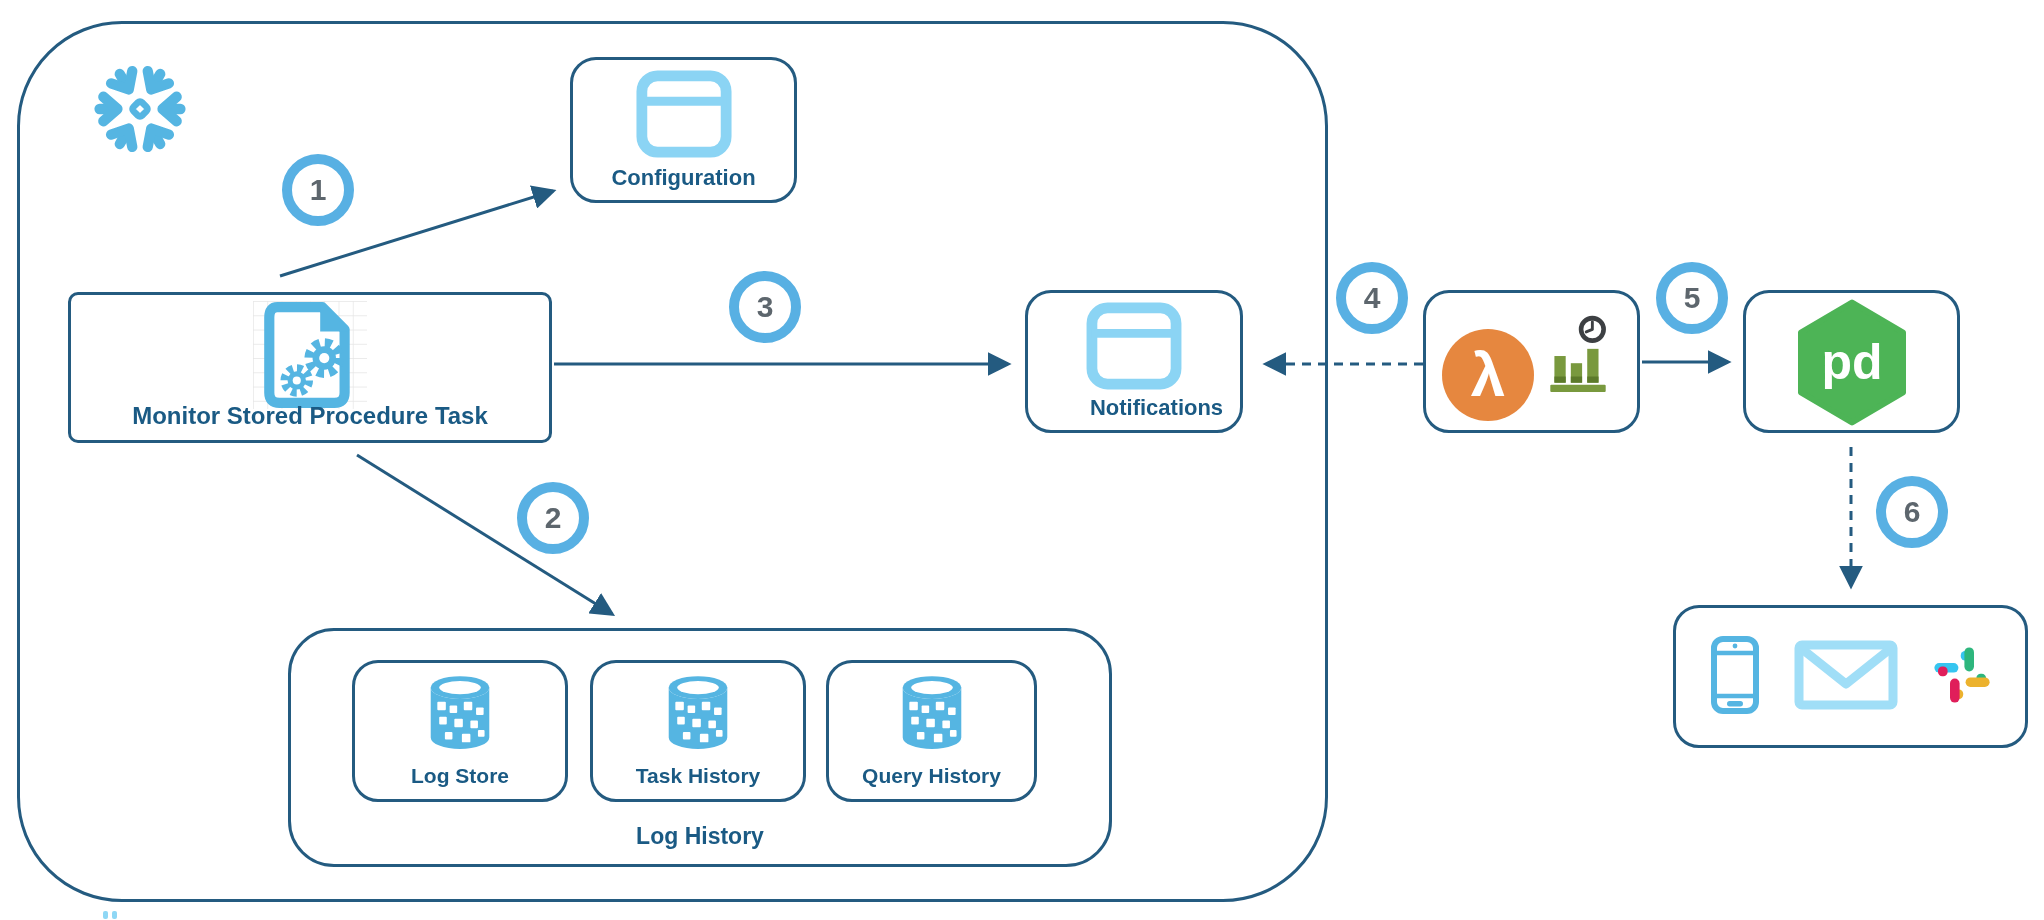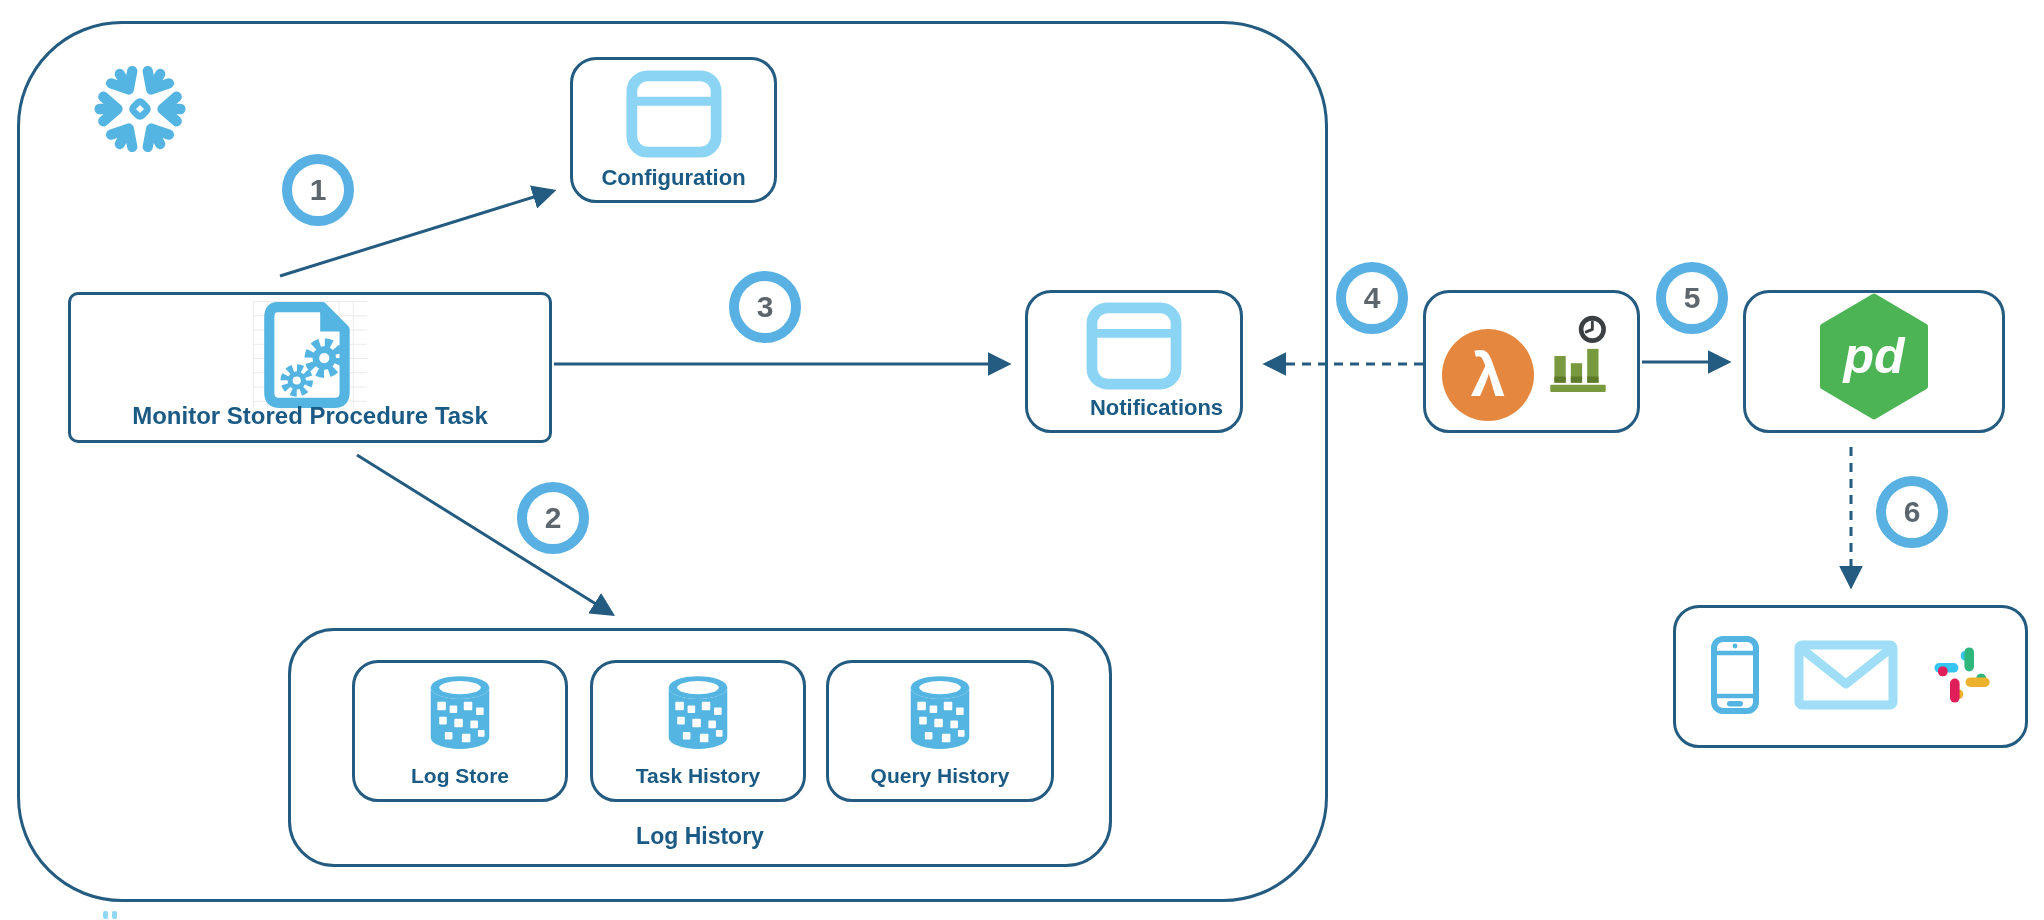--- a/index.html
+++ b/index.html
@@ -52,21 +52,21 @@
           </g>
         <g transform="rotate(30 50 50)">
             <path d="M50 7 L50 21"></path>
             <path d="M37 11 L50 26 L63 11"></path>
           </g>
         <rect x="43.5" y="43.5" width="13" height="13" rx="3" stroke-width="7" transform="rotate(45 50 50)"></rect>
       </g>
     </svg>
   </div>
 
-  <div class="node" style="left:570px;top:57px;width:207px;height:146px;z-index:2;">
+  <div class="node" style="left:570px;top:57px;width:227px;height:146px;z-index:2;">
     <div class="icon-c" style="top:8px;">
       <svg width="98" height="92" viewBox="0 0 100 92">
         <rect x="7" y="7" width="86" height="78" rx="16" fill="#fff" stroke="#8bd4f4" stroke-width="11"></rect>
         <line x1="7" y1="33" x2="93" y2="33" stroke="#8bd4f4" stroke-width="9"></line>
       </svg>
     </div>
     <div class="label" style="bottom:9px;font-size:22px;">Configuration</div>
   </div>
 
   <div class="node" style="left:68px;top:292px;width:484px;height:151px;border-radius:10px;z-index:2;">
@@ -146,21 +146,21 @@
           <rect x="47" y="50" width="8" height="8" rx="1"></rect>
             <rect x="20" y="62" width="8" height="8" rx="1"></rect>
           <rect x="38" y="64" width="9" height="9" rx="1"></rect>
             <rect x="55" y="60" width="7" height="7" rx="1"></rect>
         </g>
       </svg>
     </div>
     <div class="label" style="bottom:11px;font-size:21px;">Task History</div>
   </div>
 
-  <div class="node" style="left:826px;top:660px;width:228px;height:142px;z-index:3;padding-left:44px;">
+  <div class="node" style="left:826px;top:660px;width:211px;height:142px;z-index:3;padding-left:44px;">
     <div class="icon-c" style="top:10px;">
       <svg width="68" height="82" viewBox="0 0 72 86">
         <path d="M5 15 L5 68 A31 12 0 0 0 67 68 L67 15 A31 12 0 0 1 5 15 Z" fill="#55b5e2"></path>
         <ellipse cx="36" cy="15" rx="31" ry="12" fill="#55b5e2"></ellipse>
         <ellipse cx="36" cy="15" rx="22" ry="7" fill="#ffffff"></ellipse>
         <g fill="#ffffff">
           <rect x="12" y="30" width="9" height="9" rx="1"></rect>
             <rect x="25" y="34" width="8" height="8" rx="1"></rect>
           <rect x="40" y="30" width="9" height="9" rx="1"></rect>
             <rect x="53" y="36" width="8" height="8" rx="1"></rect>
@@ -192,21 +192,21 @@
           <rect x="8" y="60" width="11" height="6"></rect>
           <rect x="24" y="60" width="11" height="6"></rect>
           <rect x="40" y="60" width="11" height="6"></rect>
         </g>
         <circle cx="45" cy="14" r="11" fill="#ffffff" stroke="#3d4043" stroke-width="4.5"></circle>
         <path d="M45 14 L45 6.5 M45 14 L39 16.5" stroke="#3d4043" stroke-width="2.8" stroke-linecap="round" fill="none"></path>
       </svg>
     </div>
   </div>
 
-  <div class="node" style="left:1743px;top:290px;width:262px;height:143px;z-index:2;display:flex;align-items:flex-start;justify-content:center;font-style:italic;">
+  <div class="node" style="left:1743px;top:290px;width:217px;height:143px;z-index:2;display:flex;align-items:flex-end;justify-content:center;">
     <div>
       <svg width="112" height="127" viewBox="0 0 112 126">
         <polygon points="56,3 107,33 107,93 56,123 5,93 5,33" fill="#4db456" stroke="#4db456" stroke-width="6" stroke-linejoin="round"></polygon>
         <text x="56" y="79" text-anchor="middle" font-family="Liberation Sans, sans-serif" font-size="50" font-weight="bold" fill="#ffffff">pd</text>
       </svg>
     </div>
   </div>
 
   <div class="node" style="left:1673px;top:605px;width:355px;height:143px;z-index:2;">
     <div class="chan">

